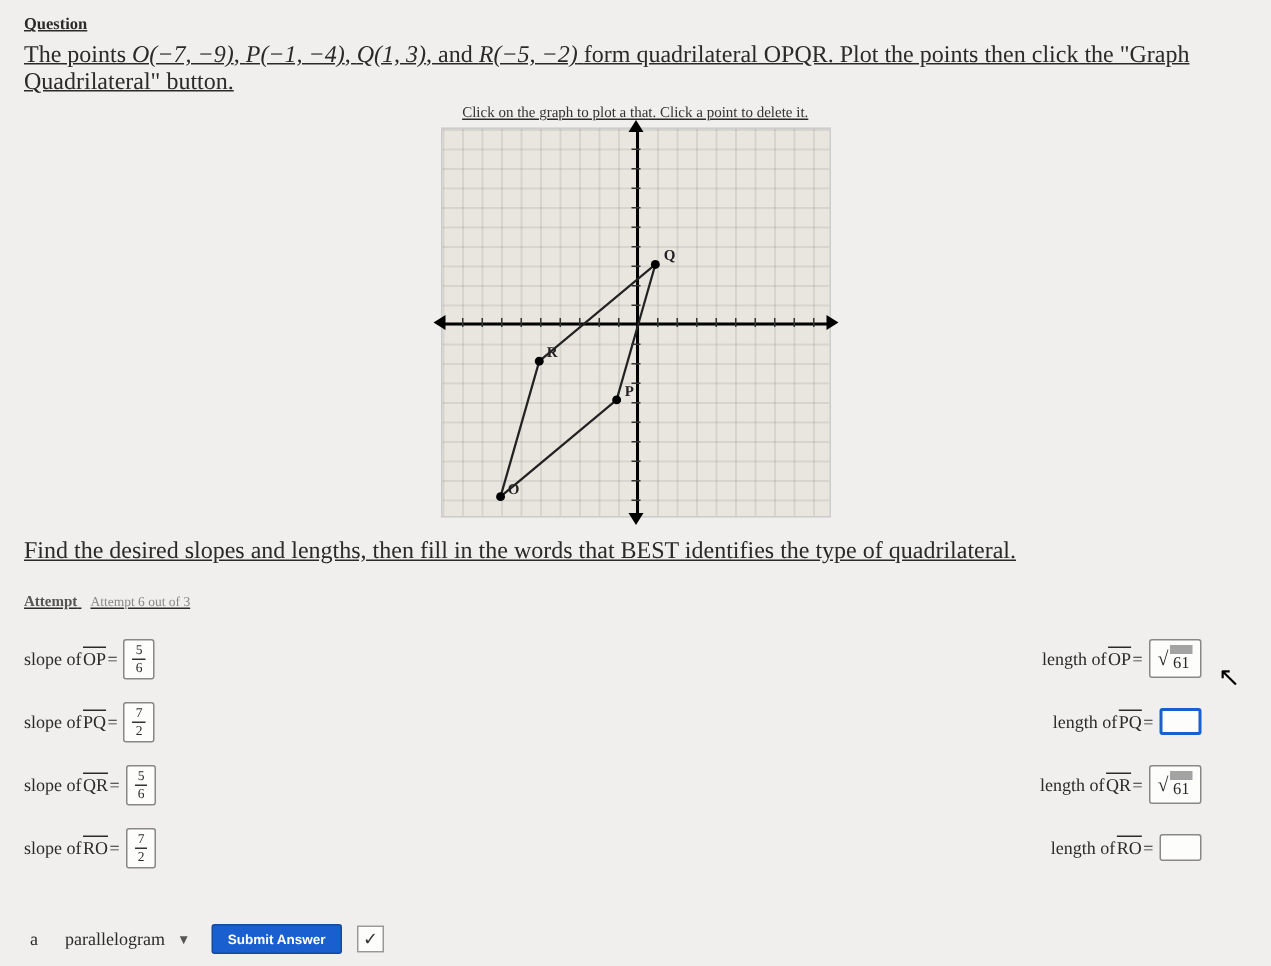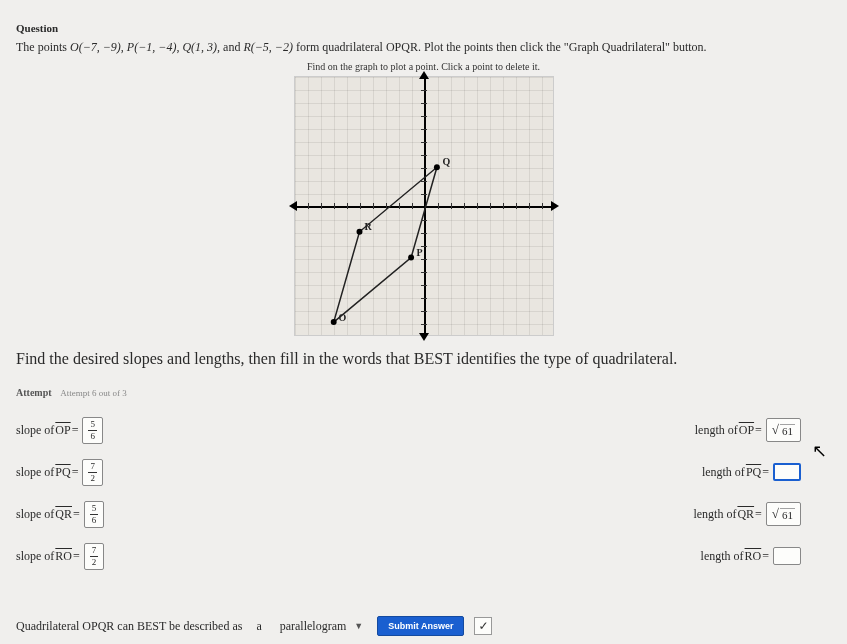--- a/index.html
+++ b/index.html
@@ -6,29 +6,30 @@
   body {
     font-family: Georgia, 'Times New Roman', serif;
     background: #f0efed;
     color: #2a2a2a;
     width: 847px;
     height: 644px;
     position: relative;
     font-size: 11px;
   }
   .page {
-    padding: 22px 16px;
+    padding: 10px 16px;
+    text-decoration: underline;
   }
   .q-heading {
     font-weight: bold;
     font-size: 11px;
     margin-bottom: 6px;
   }
   .prompt {
-    font-size: 12px;
+    font-size: 16px;
     margin-bottom: 6px;
   }
   .prompt .math-var { font-style: italic; }
   .hint {
     text-align: center;
     font-size: 10px;
     margin-bottom: 4px;
     color: #333;
   }
   .graph-wrap {
@@ -128,21 +129,21 @@
     border: 1px solid #888;
     border-radius: 2px;
     padding: 3px 5px;
     margin-left: 4px;
     background: #fdfdfb;
     font-size: 11px;
   }
   .sqrt-box.empty { min-width: 28px; min-height: 18px; }
   .sqrt-box.active { border: 2px solid #1a5fd0; }
   .radic { font-size: 13px; margin-right: 1px; }
-  .rad-val { border-top: 1px solid #a3a3a3; padding: 0 2px; }
+  .rad-val { border-top: 6px solid #a3a3a3; padding: 0 2px; }
 
   .bottom-row {
     position: absolute;
     bottom: 8px;
     left: 16px;
     right: 16px;
     display: flex;
     align-items: center;
     gap: 10px;
     font-size: 12px;
@@ -191,21 +192,21 @@
 
   <div class="prompt">
     <span>The points </span>
     <span class="math-var">O(−7, −9)</span><span>, </span>
     <span class="math-var">P(−1, −4)</span><span>, </span>
     <span class="math-var">Q(1, 3)</span><span>, and </span>
     <span class="math-var">R(−5, −2)</span>
     <span> form quadrilateral OPQR. Plot the points then click the "Graph Quadrilateral" button.</span>
   </div>
 
-  <div class="hint">Find on the graph to plot a point. Click a point to delete it.</div>
+  <div class="hint">Click on the graph to plot a that. Click a point to delete it.</div>
 
   <div class="graph-wrap">
     <div class="graph">
       <div class="axis-h"></div>
       <div class="axis-v"></div>
       <div class="arrow up"></div>
       <div class="arrow down"></div>
       <div class="arrow left"></div>
       <div class="arrow right"></div>
       <svg class="quad-svg" viewBox="0 0 260 260">
@@ -344,21 +345,20 @@
         <span class="sqrt-box empty"></span>
       </div>
     </div>
 
   </div>
 </div>
 
 <div class="cursor-arrow">↖</div>
 
 <div class="bottom-row">
-  <span>Quadrilateral OPQR can BEST be described as </span>
   <span class="desc-select">
     <span>a</span>
   </span>
   <span class="desc-select">
     <span>parallelogram</span>
     <span class="chev">▼</span>
   </span>
   <button class="submit-btn">Submit Answer</button>
   <span class="check-box">✓</span>
 </div>

